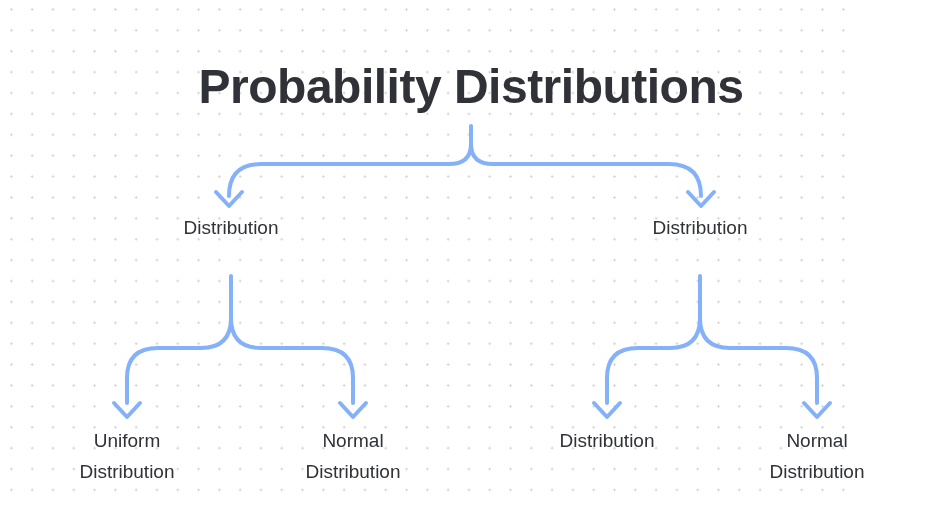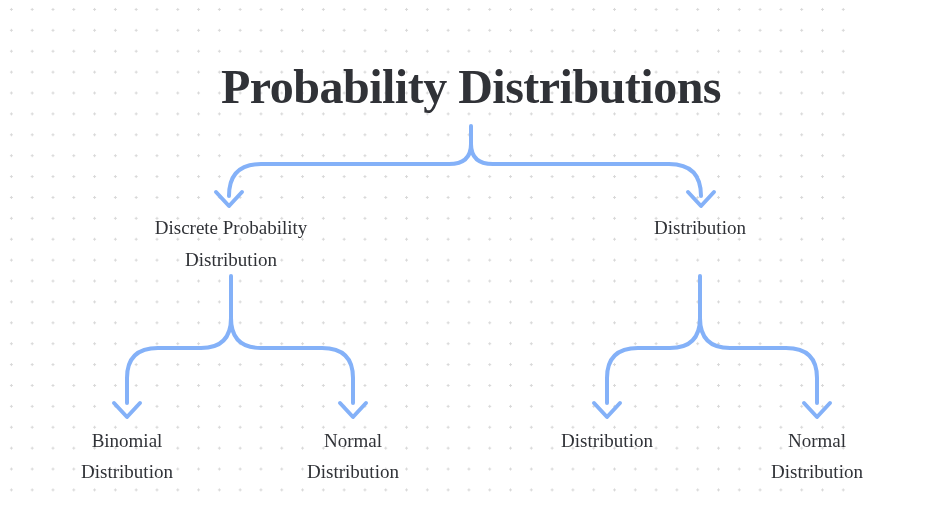--- a/index.html
+++ b/index.html
@@ -10,21 +10,20 @@
   }
   *{margin:0;padding:0;box-sizing:border-box;}
   html,body{width:942px;height:508px;overflow:hidden;background:var(--bg);}
   body{font-family:"Liberation Sans","DejaVu Sans",sans-serif;color:var(--ink);}
   .stage{
     position:relative;width:848px;height:508px;
     background-color:var(--bg);
     background-image:radial-gradient(circle,var(--dot) 1.2px,transparent 1.4px);
     background-size:20.8px 20.9px;
     background-position:1px -1px;
-    font-family:Liberation Serif, serif;
   }
   svg.connectors{position:absolute;left:0;top:0;width:942px;height:508px;}
   svg.connectors path{
     fill:none;stroke:var(--connector);stroke-width:4;
     stroke-linecap:round;stroke-linejoin:round;
   }
   .title{
     position:absolute;left:0;top:61px;width:942px;
     text-align:center;font-size:48px;line-height:52px;font-weight:700;
     letter-spacing:-0.5px;color:var(--ink);
@@ -71,30 +70,29 @@
       <path d="M700 318 Q700 348 670 348 L638 348 Q607 348 607 378 L607 403"></path>
       <path d="M700 318 Q700 348 730 348 L786 348 Q817 348 817 378 L817 403"></path>
       <path d="M594 403 L607 417 L620 403"></path>
       <path d="M804 403 L817 417 L830 403"></path>
     </g>
   </svg>
 
   <h1 class="title">Probability Distributions</h1>
 
   <div class="node lvl2 n-discrete">
-    <span>Discrete Probability</span>
     <span>Distribution</span>
   </div>
 
   <div class="node lvl2 n-continuous">
     <span>Distribution</span>
   </div>
 
   <div class="node lvl3 n-binomial">
-    <span>Binomial</span>
+    <span>Uniform</span>
     <span>Distribution</span>
   </div>
 
   <div class="node lvl3 n-poisson">
     <span>Normal</span>
     <span>Distribution</span>
   </div>
 
   <div class="node lvl3 n-normal">
     <span>Distribution</span>

